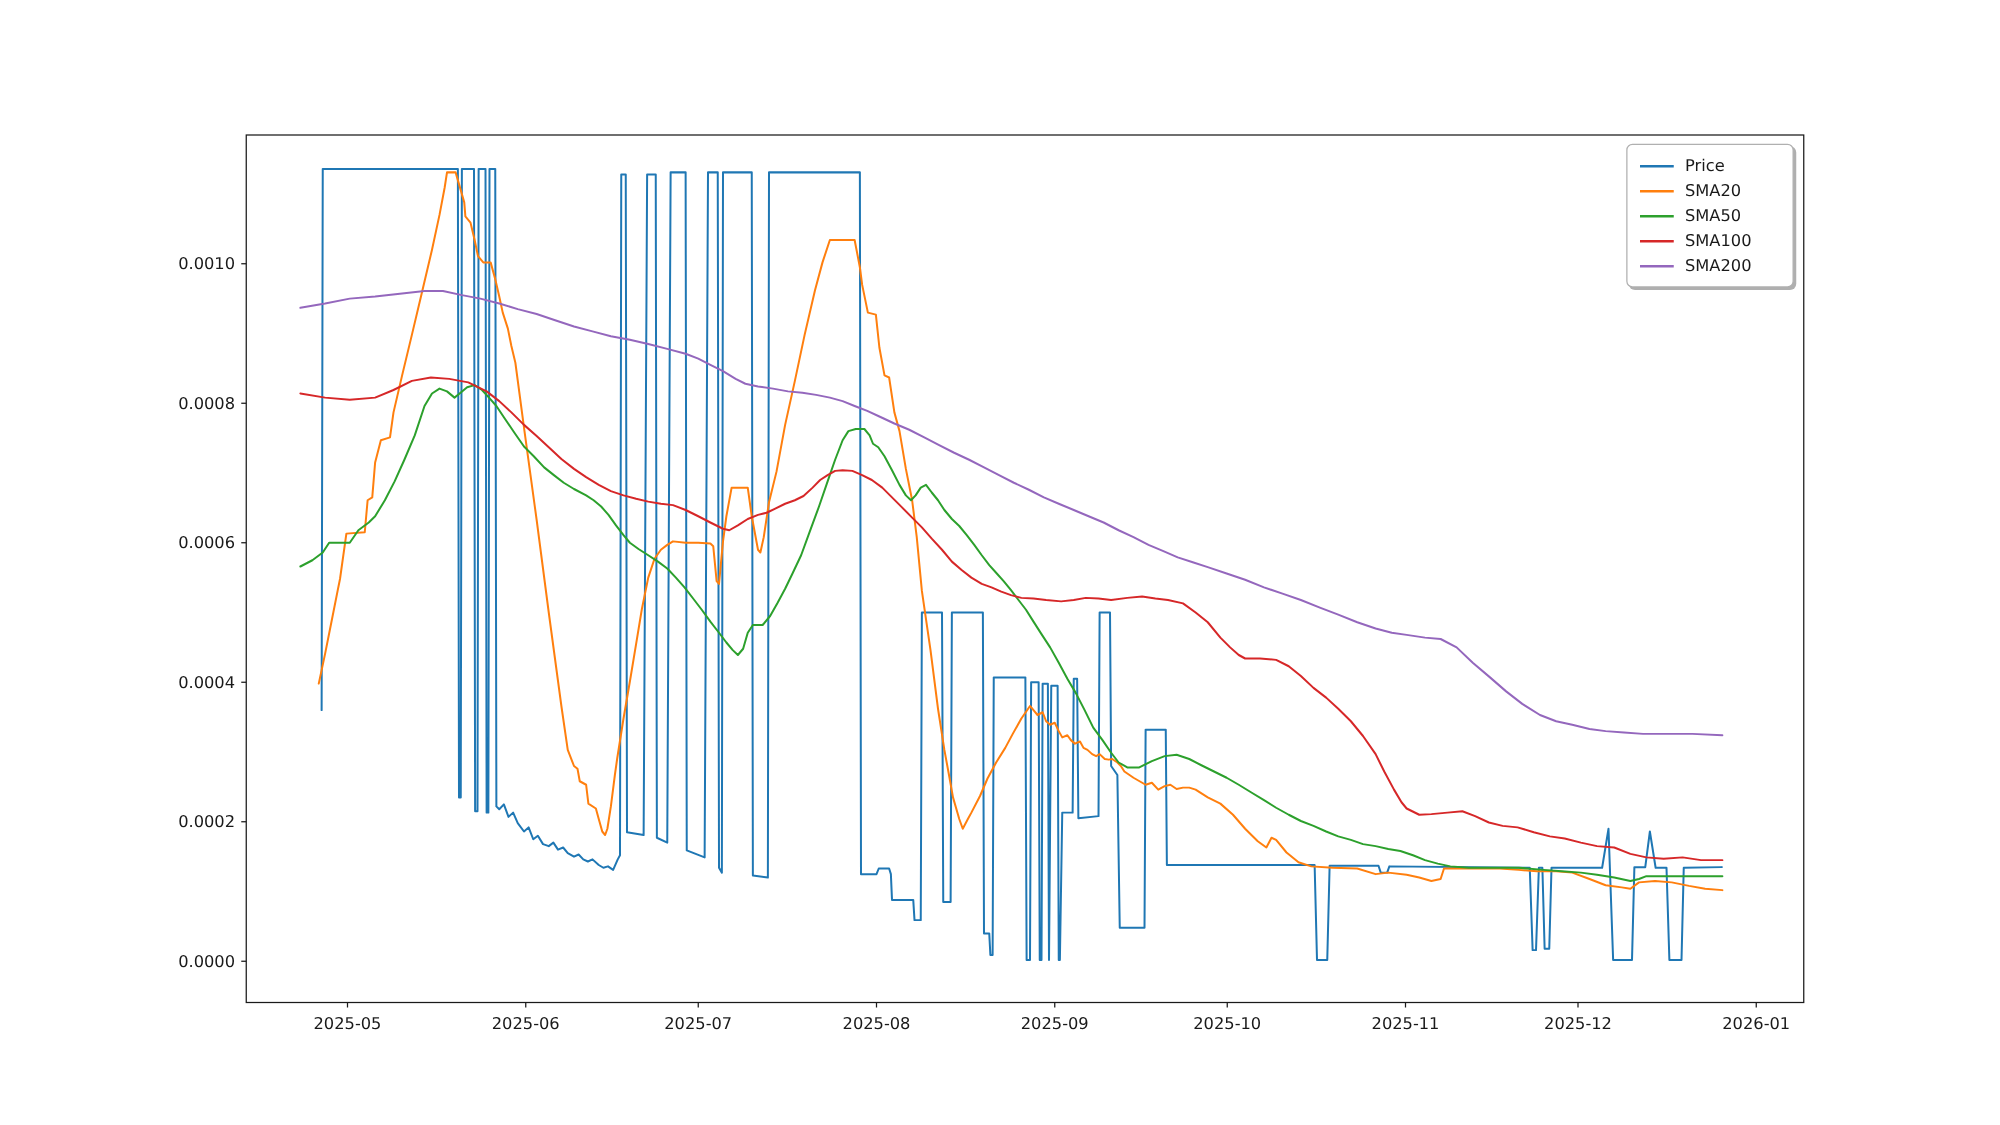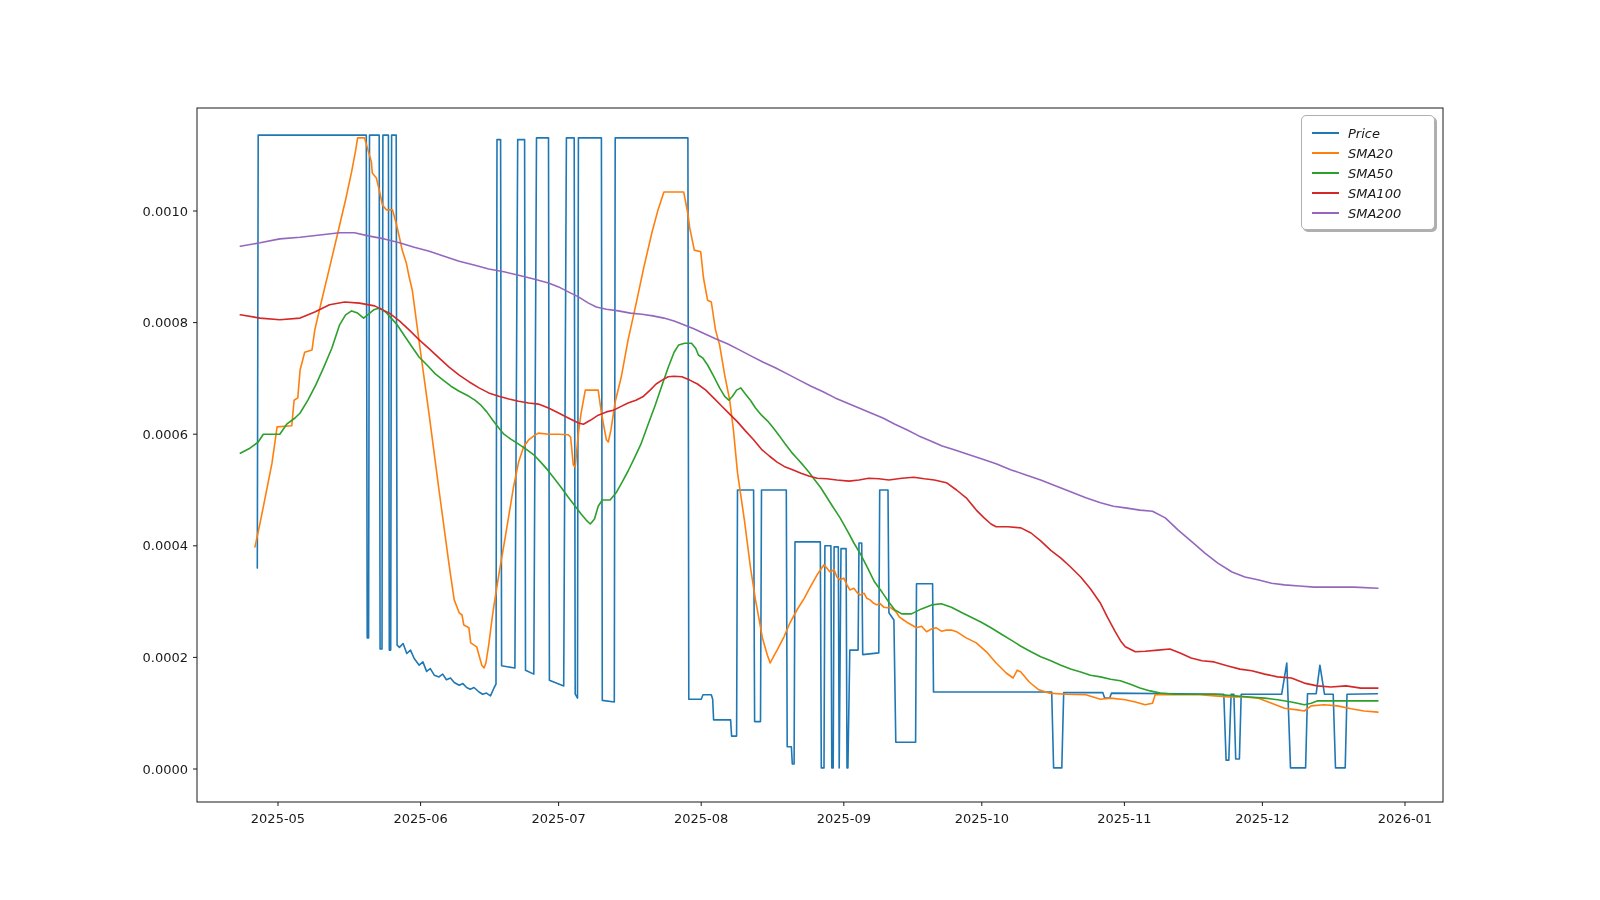--- a/index.html
+++ b/index.html
@@ -56,21 +56,21 @@
       <line x1="1262.4" y1="802" x2="1262.4" y2="806" stroke="#1a1a1a" stroke-width="1"></line>
       <text x="1262.4" y="823" text-anchor="middle" class="tick-label">2025-12</text>
       <line x1="1405" y1="802" x2="1405" y2="806" stroke="#1a1a1a" stroke-width="1"></line>
       <text x="1405" y="823" text-anchor="middle" class="tick-label">2026-01</text>
       <polyline points="257.3,568.1 258.2,135.1 366.3,135.1 367.2,637.9 368.6,637.9 369.5,135.1 379.2,135.1 380.1,649.0 382.0,649.0 382.9,135.1 388.4,135.1 389.3,650.1 390.7,650.1 391.6,135.1 396.2,135.1 397.1,645.1 399.4,647.4 403.1,643.5 406.8,653.5 410.5,650.1 414.2,658.5 419.2,665.2 422.9,661.9 426.6,671.4 430.3,668.6 434.4,675.3 439.0,676.9 442.7,674.1 446.4,679.7 450.5,678.0 454.2,682.5 459.2,685.3 462.9,683.6 466.6,687.5 470.3,689.2 474.0,687.5 479.0,692.0 482.7,694.2 486.4,693.1 490.5,695.9 494.2,687.5 496.0,684.2 497.0,139.6 500.6,139.6 501.6,665.8 514.9,668.0 517.7,139.6 524.6,139.6 525.5,670.2 533.8,674.1 536.5,137.9 548.5,137.9 549.4,680.3 563.7,685.9 566.4,137.9 574.2,137.9 575.2,694.2 577.5,698.1 578.4,137.9 601.4,137.9 602.3,700.4 614.3,702.0 615.2,137.9 687.9,137.9 688.8,699.3 701.2,699.3 703.0,694.8 711.3,694.8 712.7,699.3 713.6,719.9 730.6,719.9 731.6,736.1 736.6,736.1 737.5,490.0 753.6,490.0 754.6,721.6 760.5,721.6 761.5,490.0 786.3,490.0 787.2,746.7 791.4,746.7 792.3,764.0 794.1,764.0 795.0,541.9 820.3,541.9 821.3,767.9 824.0,767.9 824.9,545.8 830.9,545.8 831.8,767.9 833.2,767.9 834.1,546.9 838.3,546.9 839.2,767.9 841.0,548.6 846.1,548.6 847.0,767.9 847.9,767.9 849.8,650.1 858.1,650.1 859.0,543.0 861.7,543.0 862.7,654.6 878.8,652.9 879.7,490.0 888.0,490.0 888.9,612.8 893.9,620.0 895.8,742.2 915.6,742.2 916.5,583.7 932.6,583.7 933.5,692.0 1051.7,692.0 1053.6,767.9 1061.8,767.9 1063.7,692.6 1102.8,692.6 1104.6,698.1 1109.7,698.1 1111.5,693.1 1223.8,694.2 1226.1,760.1 1228.8,760.1 1231.1,694.2 1233.9,694.2 1235.7,759.0 1239.4,759.0 1241.2,694.2 1281.7,694.2 1286.8,663.0 1290.5,767.9 1305.6,767.9 1307.5,693.7 1316.2,693.7 1319.9,665.2 1324.5,694.2 1333.2,694.2 1335.5,767.9 1345.2,767.9 1347.0,694.2 1377.4,693.7" fill="none" stroke="#1f77b4" stroke-width="1.6" stroke-linejoin="round" stroke-linecap="round"></polyline>
       <polyline points="255.0,546.9 260.1,522.9 265.1,497.8 270.2,472.1 272.0,463.2 277.1,426.9 291.8,425.8 294.1,400.2 297.8,397.9 300.1,370.0 304.7,352.2 312.0,349.9 314.8,329.9 321.7,300.3 329.5,267.9 337.3,235.0 345.6,199.8 351.6,171.9 355.7,150.2 357.6,137.9 364.5,137.9 371.4,161.9 372.3,173.1 376.4,178.1 379.7,192.0 382.4,204.9 386.6,209.9 392.5,209.9 396.2,223.3 399.4,237.2 402.2,250.1 406.3,262.9 409.1,276.8 412.3,290.2 419.2,342.1 429.3,415.8 439.0,490.0 449.1,564.8 454.2,599.9 459.2,612.8 462.0,615.0 463.8,625.0 468.9,627.8 470.7,642.9 476.7,646.8 479.0,655.2 481.8,665.2 484.1,668.0 485.9,663.0 488.7,645.1 491.9,620.0 493.7,607.2 498.8,574.8 503.9,545.2 508.9,515.1 513.5,487.2 518.6,462.1 523.6,447.0 528.7,439.8 533.8,435.9 538.4,433.1 548.5,434.2 558.6,434.2 568.3,434.8 570.6,437.0 573.3,464.9 575.2,467.1 578.4,433.1 581.1,413.0 585.3,390.1 598.2,390.1 601.4,413.0 606.4,439.8 608.3,442.0 611.0,429.7 615.2,401.8 621.2,377.3 628.1,339.9 635.9,304.7 643.7,267.9 652.0,232.2 658.0,209.9 663.9,192.0 683.7,192.0 687.9,213.8 689.7,227.7 694.3,250.1 700.7,251.7 703.5,278.0 707.6,300.3 711.3,302.0 715.5,329.9 719.6,344.9 724.7,375.1 729.7,400.2 733.4,429.7 737.5,472.7 744.4,520.1 750.4,567.0 755.5,599.9 759.6,622.2 762.4,637.9 767.4,655.2 770.2,663.0 774.3,655.2 777.1,650.1 784.0,636.8 790.0,622.8 796.9,610.0 804.2,598.3 810.2,587.1 817.1,574.8 824.0,564.8 826.8,568.1 830.0,572.0 834.1,569.8 836.9,577.0 840.1,579.8 843.8,578.2 847.0,584.9 849.8,589.9 853.9,588.2 856.7,592.1 859.9,594.9 864.0,593.2 866.8,598.3 870.0,599.9 873.7,603.3 876.9,604.9 879.7,603.3 883.8,607.2 887.0,607.7 889.8,607.2 893.9,610.0 896.7,612.8 899.5,617.2 903.6,620.0 906.8,622.2 916.5,627.8 921.5,626.2 926.6,631.7 931.7,628.9 936.3,627.8 941.3,631.2 946.4,630.1 951.4,630.1 956.5,631.7 966.2,637.9 976.3,642.9 986.4,651.8 996.1,663.0 1006.2,673.0 1013.1,678.0 1017.2,670.2 1020.9,671.9 1029.2,682.0 1038.8,689.8 1049.0,693.1 1066.0,694.2 1085.8,694.8 1100.5,699.3 1110.6,698.1 1125.3,699.8 1135.4,702.0 1145.1,704.8 1152.5,703.2 1155.2,694.8 1169.9,694.8 1185.1,694.8 1199.8,694.8 1215.0,695.9 1229.7,697.0 1244.9,697.0 1257.8,698.1 1271.6,703.2 1284.5,708.2 1297.4,709.9 1304.3,711.0 1311.2,705.9 1324.0,704.8 1337.4,705.9 1351.2,708.7 1364.1,711.0 1377.9,712.1" fill="none" stroke="#ff7f0e" stroke-width="1.6" stroke-linejoin="round" stroke-linecap="round"></polyline>
       <polyline points="240.3,453.2 249.9,448.2 258.2,442.0 263.3,434.2 279.8,434.2 286.7,424.2 295.0,418.0 300.1,413.0 307.9,400.2 315.7,385.1 323.5,367.8 331.8,348.3 339.6,324.8 345.6,314.8 351.6,310.9 357.6,313.1 363.6,318.1 367.7,314.8 373.7,309.8 379.7,308.1 385.6,312.0 391.2,318.1 397.1,324.8 403.1,333.8 411.4,346.0 419.2,357.2 427.0,365.0 435.3,373.9 443.1,380.1 451.0,386.2 459.2,391.2 468.9,396.3 474.9,400.2 480.9,405.2 486.8,411.9 492.8,420.3 498.8,428.1 503.9,434.2 510.8,439.2 518.6,444.2 526.4,449.3 533.8,454.8 540.7,462.1 547.6,469.9 554.5,478.8 561.4,487.8 568.3,497.3 575.2,506.2 581.1,514.0 586.2,520.1 590.3,524.0 594.5,519.0 598.2,506.2 602.3,500.0 610.1,500.0 616.1,492.8 622.1,482.2 628.1,471.0 634.0,458.8 640.9,444.2 647.8,425.3 655.2,405.2 662.1,385.1 668.1,367.8 674.1,352.2 678.7,344.9 684.6,343.2 691.5,343.2 695.7,348.3 698.4,355.0 702.6,357.8 707.6,365.0 713.6,376.2 719.6,387.9 724.7,396.3 728.8,400.2 732.5,396.3 736.6,390.1 740.8,387.9 745.4,394.0 750.4,400.2 755.5,408.0 761.5,415.2 767.4,420.8 773.4,428.1 779.4,435.9 785.4,444.2 791.4,452.1 796.9,458.2 802.9,464.9 808.8,472.1 814.8,480.0 820.8,487.8 826.8,497.3 832.8,506.7 840.1,517.9 847.0,530.2 853.9,543.0 860.8,554.7 867.7,568.1 874.6,582.1 882.0,592.1 888.9,602.2 894.9,610.0 901.8,613.9 911.4,613.9 921.5,608.9 931.7,604.9 941.3,603.8 951.4,607.2 961.1,612.2 971.2,617.2 981.3,622.2 991.0,627.8 1001.1,634.0 1011.2,640.1 1020.9,646.2 1031.0,651.8 1040.7,656.8 1050.8,660.7 1060.9,665.2 1070.6,669.1 1080.7,671.9 1090.4,675.3 1100.5,676.9 1110.6,679.2 1120.3,680.8 1130.4,684.2 1140.0,688.1 1150.2,690.9 1160.3,693.1 1175.0,694.2 1194.8,694.2 1215.0,694.2 1234.8,695.9 1249.5,697.0 1264.7,698.1 1277.6,699.8 1291.4,702.0 1304.3,704.8 1311.2,703.2 1317.1,700.9 1334.2,700.9 1353.9,700.9 1377.9,700.9" fill="none" stroke="#2ca02c" stroke-width="1.6" stroke-linejoin="round" stroke-linecap="round"></polyline>
       <polyline points="240.3,314.8 260.1,318.1 279.8,319.8 300.1,318.1 314.8,312.0 329.5,304.7 344.7,302.0 359.4,303.1 374.6,305.9 389.3,313.1 399.4,320.9 409.1,329.9 419.2,339.9 429.3,348.8 439.0,357.8 449.1,367.2 459.2,375.1 468.9,381.7 479.0,387.9 488.7,392.9 498.8,396.3 508.9,399.0 518.6,401.3 528.7,403.0 538.4,404.1 548.5,408.0 558.6,413.0 568.3,418.0 578.4,423.0 583.4,424.2 590.3,420.3 598.2,415.2 606.4,411.9 613.3,410.2 620.2,406.9 628.1,403.0 635.9,400.2 642.8,396.8 650.1,390.1 656.1,384.0 662.1,380.1 668.1,376.7 674.1,376.2 681.9,376.7 689.7,380.1 697.5,384.0 705.8,390.1 713.6,397.9 721.4,405.7 729.7,414.1 737.5,421.9 745.4,430.9 753.6,439.8 761.5,449.3 769.3,456.0 777.1,462.1 785.4,467.1 793.2,469.9 801.0,473.3 808.8,476.1 817.1,478.3 826.8,478.8 836.9,480.0 848.9,481.1 859.0,480.0 868.6,478.3 878.8,478.8 888.9,480.0 901.8,478.3 913.7,477.2 924.3,478.8 934.4,480.0 946.4,482.7 956.5,490.0 966.2,497.8 976.3,510.1 984.1,517.9 991.0,524.0 996.1,526.8 1008.0,526.8 1020.9,527.9 1031.0,533.0 1040.7,540.8 1050.8,550.3 1060.9,558.1 1070.6,567.0 1080.7,577.0 1090.4,588.8 1100.5,603.3 1107.4,617.2 1115.2,631.7 1121.2,641.8 1125.3,646.8 1135.4,651.8 1145.1,651.3 1158.0,650.1 1169.9,649.0 1180.1,652.9 1191.1,658.0 1202.1,660.7 1214.1,661.9 1227.0,665.8 1239.9,669.1 1251.8,670.8 1264.7,674.1 1277.6,676.9 1291.4,678.0 1304.3,683.1 1317.1,685.9 1330.9,687.0 1346.1,685.9 1360.8,688.1 1377.9,688.1" fill="none" stroke="#d62728" stroke-width="1.6" stroke-linejoin="round" stroke-linecap="round"></polyline>
       <polyline points="240.3,246.2 260.1,242.8 279.8,238.9 300.1,237.2 319.9,235.0 339.6,232.8 354.4,232.8 369.5,236.1 384.3,238.9 399.4,242.8 414.2,247.3 429.3,251.2 444.1,256.2 459.2,261.2 474.0,265.1 488.7,269.0 503.9,271.8 518.6,275.2 533.8,279.1 548.5,283.0 558.6,286.9 568.3,291.9 578.4,296.9 588.5,303.1 596.3,307.0 606.4,309.2 618.4,310.9 630.4,313.1 641.9,314.2 652.9,315.9 663.9,318.1 674.1,320.9 683.7,324.8 693.8,328.7 703.5,333.2 715.5,338.8 727.4,343.8 739.4,349.9 751.3,356.1 763.3,362.2 775.3,367.8 787.2,373.9 799.2,380.1 811.1,386.2 823.1,391.8 835.1,397.9 847.0,403.0 859.0,408.0 870.9,413.0 882.9,418.0 894.9,424.2 906.8,429.7 918.8,435.9 930.7,440.9 942.2,445.9 954.2,449.8 966.2,453.7 981.3,458.8 996.1,463.8 1011.2,469.9 1026.0,474.9 1040.7,480.0 1055.9,486.1 1070.6,491.7 1085.8,497.8 1100.5,502.8 1113.4,506.2 1125.3,507.9 1140.0,510.1 1152.5,511.2 1165.3,517.9 1178.2,530.2 1192.0,541.9 1204.9,553.1 1217.8,563.1 1232.0,572.0 1244.9,577.0 1257.8,579.8 1271.6,583.2 1284.5,584.9 1299.2,586.0 1314.4,587.1 1334.2,587.1 1353.9,587.1 1377.9,588.2" fill="none" stroke="#9467bd" stroke-width="1.6" stroke-linejoin="round" stroke-linecap="round"></polyline>
     </svg>
-  <div id="legend" style="left: 1301px; top: 115px; width: 134px; font-style: italic;">
+  <div id="legend" style="left: 1301px; top: 115px; width: 134px;">
       <div class="legend-row">
         <span class="legend-swatch" style="border-top-color: rgb(31, 119, 180);"></span>
         <span class="legend-label">Price</span>
       </div>
       <div class="legend-row">
         <span class="legend-swatch" style="border-top-color: rgb(255, 127, 14);"></span>
         <span class="legend-label">SMA20</span>
       </div>
       <div class="legend-row">
         <span class="legend-swatch" style="border-top-color: rgb(44, 160, 44);"></span>

